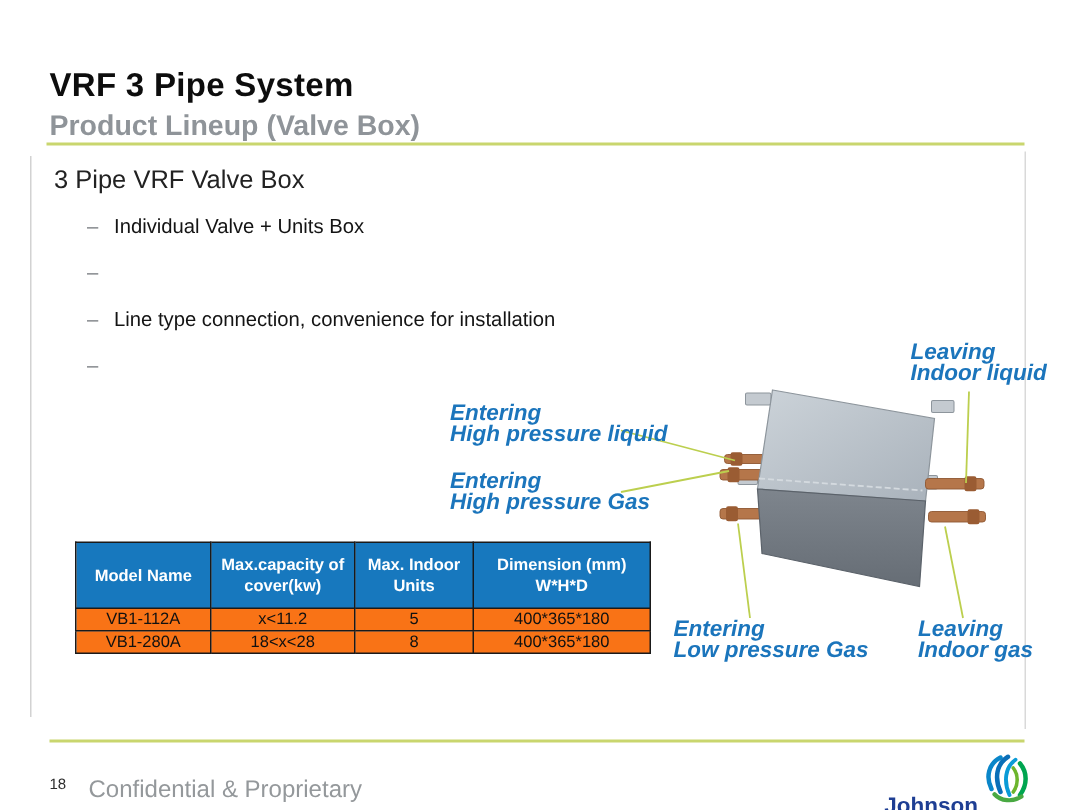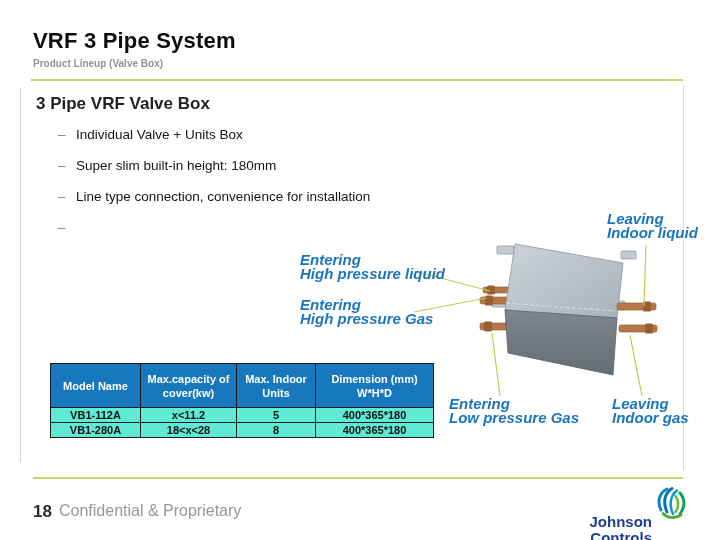--- a/index.html
+++ b/index.html
@@ -2,30 +2,30 @@
 <html><head>
 <meta charset="utf-8">
 <style>
   html,body { margin:0; padding:0; }
   body {
     width:720px; height:540px;
     font-family:"Liberation Sans", sans-serif;
     background:#ffffff;
     position:relative; overflow:hidden;
   }
-  .slide { position:absolute; inset:0; }
+  .slide { position:absolute; inset:0;margin-top:16px; }
 
   
   .title {
     position:absolute; left:33px; top:28px;
     font-size:22px; font-weight:bold; color:#0d0d0d; letter-spacing:0.2px;
   }
   .subtitle {
     position:absolute; left:33px; top:58px;
-    font-size:10px; font-weight:bold; color:#8f9499;
+    font-size:19px; font-weight:bold; color:#8f9499;
   }
   .rule-top {
     position:absolute; left:31px; top:79px; width:652px; height:2px;
     background:#c9d66e;
   }
   .rule-bottom {
     position:absolute; left:33px; top:477px; width:650px; height:2px;
     background:#c9d66e;
   }
   .edge-left {
@@ -33,21 +33,21 @@
     background:#d2d2d2;
   }
   .edge-right {
     position:absolute; left:683px; top:85px; width:1px; height:385px;
     background:#d9d9d9;
   }
 
   
   .heading {
     position:absolute; left:36px; top:94px;
-    font-size:17px; color:#222; font-weight:bold;
+    font-size:17px; color:#222; font-weight:normal;
   }
   .bullets {
     position:absolute; left:58px; top:127px;
     list-style:none; margin:0; padding:0;
   }
   .bullets li {
     height:31px; font-size:13.5px; color:#141414; display:flex;
   }
   .bullets .dash { color:#7d8185; width:18px; flex:0 0 18px; }
 
@@ -61,44 +61,44 @@
   .lbl-ehpg { left:300px; top:298px; }
   .lbl-lil  { left:607px; top:212px; }
   .lbl-elpg { left:449px; top:397px; }
   .lbl-lig  { left:612px; top:397px; }
 
   .leader-lines { position:absolute; left:0; top:0; pointer-events:none; }
   .valve-box { position:absolute; left:475px; top:233px; }
 
   
   .spec-table {
-    position:absolute; left:50px; top:363px;
+    position:absolute; left:50px; top:345px;
     border-collapse:collapse; table-layout:fixed;
     font-size:11px;
   }
   .spec-table th, .spec-table td {
     border:1px solid #1a1a1a; text-align:center; padding:0;
   }
   .spec-table th {
     background:#1778be; color:#ffffff; font-weight:bold;
     height:43px; white-space:pre-line; line-height:14px;
   }
   .spec-table td {
-    height:14px; line-height:14px; font-weight:bold; color:#111;
-    background:#5eead4;
+    height:14px; line-height:14px; font-weight:normal; color:#111;
+    background:#f97316;
   }
   .col-model { width:90px; }
   .col-cap   { width:96px; }
   .col-units { width:79px; }
   .col-dim   { width:118px; }
 
   
   .page-number {
     position:absolute; left:33px; top:502px;
-    font-size:17px; font-weight:bold; color:#2d2d2d;
+    font-size:10px; font-weight:normal; color:#2d2d2d;
   }
   .confidential {
     position:absolute; left:59px; top:502px;
     font-size:16px; color:#94989b;
   }
   .logo-text {
     position:absolute; left:586px; top:514px; width:66px;
     font-size:15px; font-weight:bold; color:#1e3e93;
     text-align:right; line-height:16px;
   }
@@ -118,21 +118,20 @@
 
   <div class="heading">3 Pipe VRF Valve Box</div>
 
   <ul class="bullets">
     <li>
       <span class="dash">–</span>
       <span>Individual Valve + Units Box</span>
     </li>
     <li>
       <span class="dash">–</span>
-      <span>Super slim built-in height: 180mm</span>
     </li>
     <li>
       <span class="dash">–</span>
       <span>Line type connection, convenience for installation</span>
     </li>
     <li>
       <span class="dash">–</span>
     </li>
   </ul>
 

